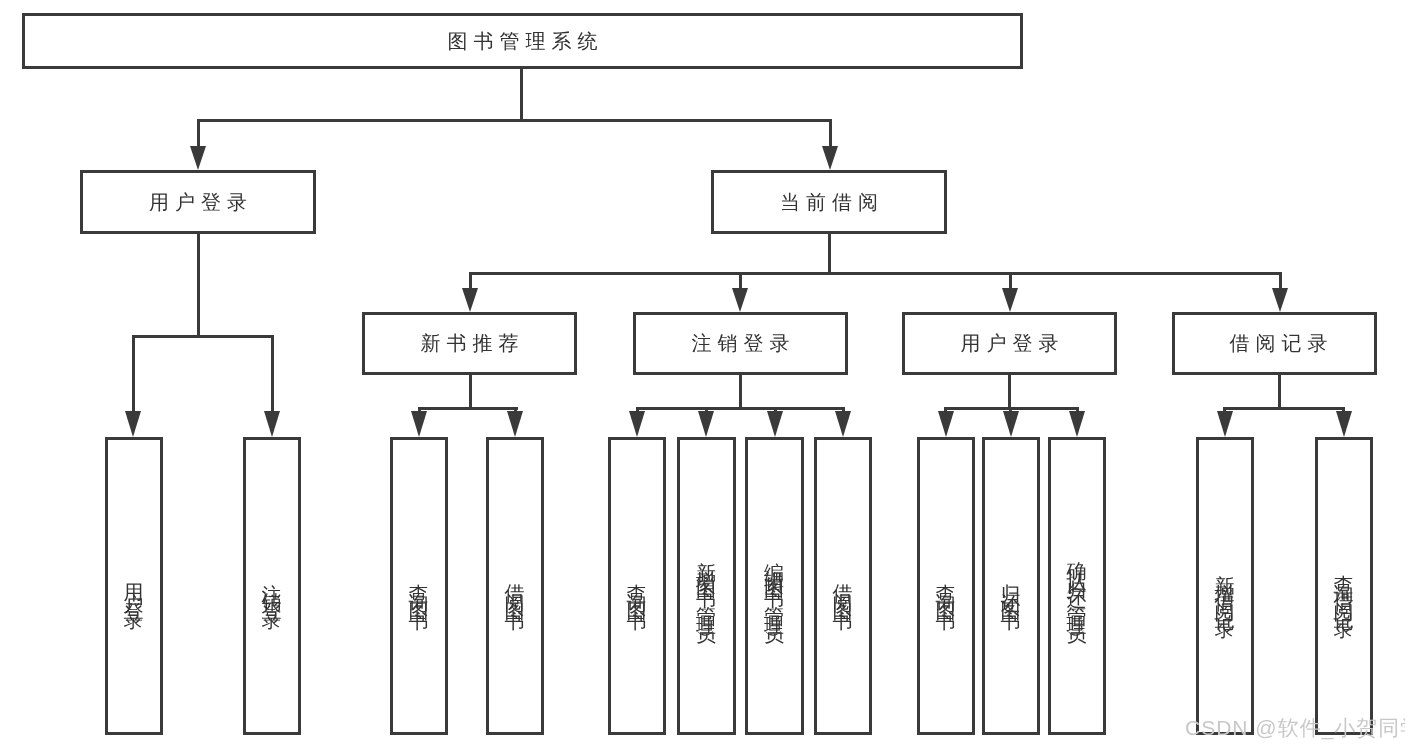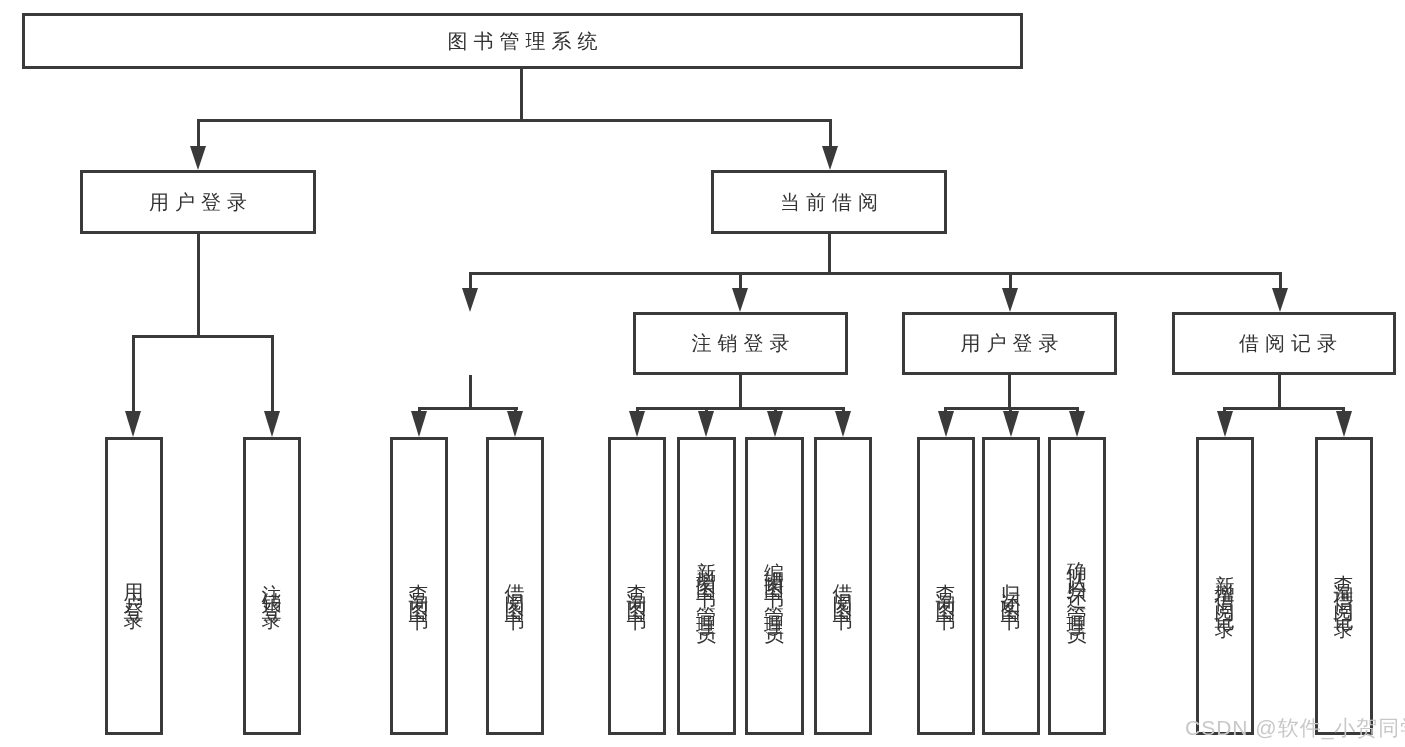--- a/index.html
+++ b/index.html
@@ -91,27 +91,30 @@
   <div class="hl" style="left:469px;top:272px;width:813px;"></div>
   <div class="vl" style="left:469px;top:272px;height:18px;"></div>
   <div class="vl" style="left:739px;top:272px;height:18px;"></div>
   <div class="vl" style="left:1009px;top:272px;height:18px;"></div>
   <div class="vl" style="left:1279px;top:272px;height:18px;"></div>
   <div class="ah ah-l" style="left:462px;top:288px;"></div>
   <div class="ah ah-l" style="left:732px;top:288px;"></div>
   <div class="ah ah-l" style="left:1002px;top:288px;"></div>
   <div class="ah ah-l" style="left:1272px;top:288px;"></div>
 
+  <div class="box" style="left:362px;top:312px;width:215px;height:63px;">
+    <span class="h-label">新书推荐</span>
+  </div>
   <div class="box" style="left:633px;top:312px;width:215px;height:63px;">
     <span class="h-label">注销登录</span>
   </div>
   <div class="box" style="left:902px;top:312px;width:215px;height:63px;">
     <span class="h-label">用户登录</span>
   </div>
-  <div class="box" style="left:1172px;top:312px;width:224px;height:63px;padding-left:8px;">
+  <div class="box" style="left:1172px;top:312px;width:205px;height:63px;padding-left:8px;">
     <span class="h-label">借阅记录</span>
   </div>
 
   <div class="vl" style="left:469px;top:375px;height:35px;"></div>
   <div class="hl" style="left:418px;top:407px;width:100px;"></div>
   <div class="vl" style="left:418px;top:407px;height:8px;"></div>
   <div class="vl" style="left:514px;top:407px;height:8px;"></div>
   <div class="ah ah-s" style="left:411px;top:411px;"></div>
   <div class="ah ah-s" style="left:507px;top:411px;"></div>
 

